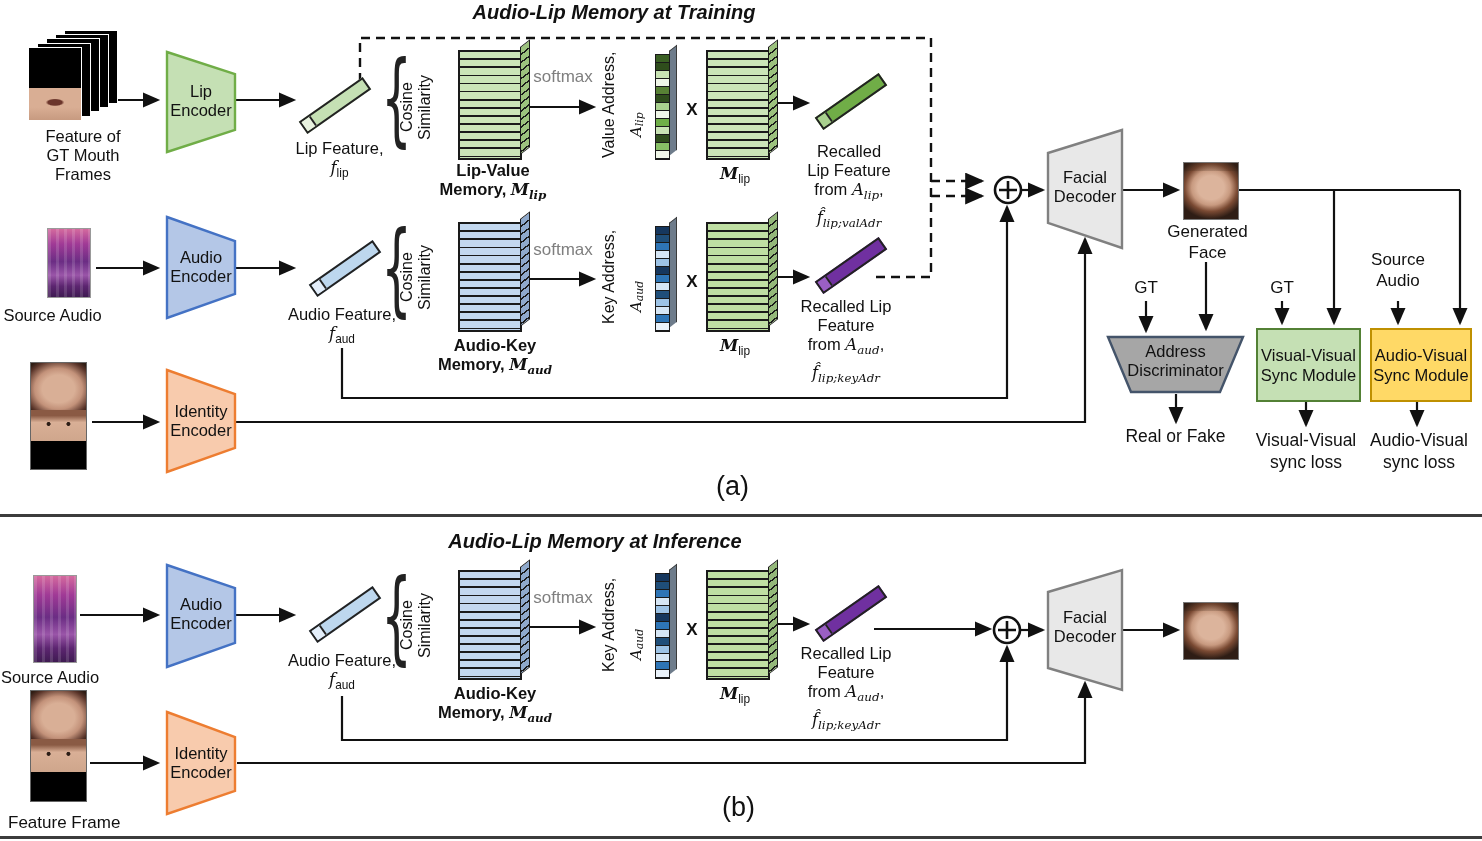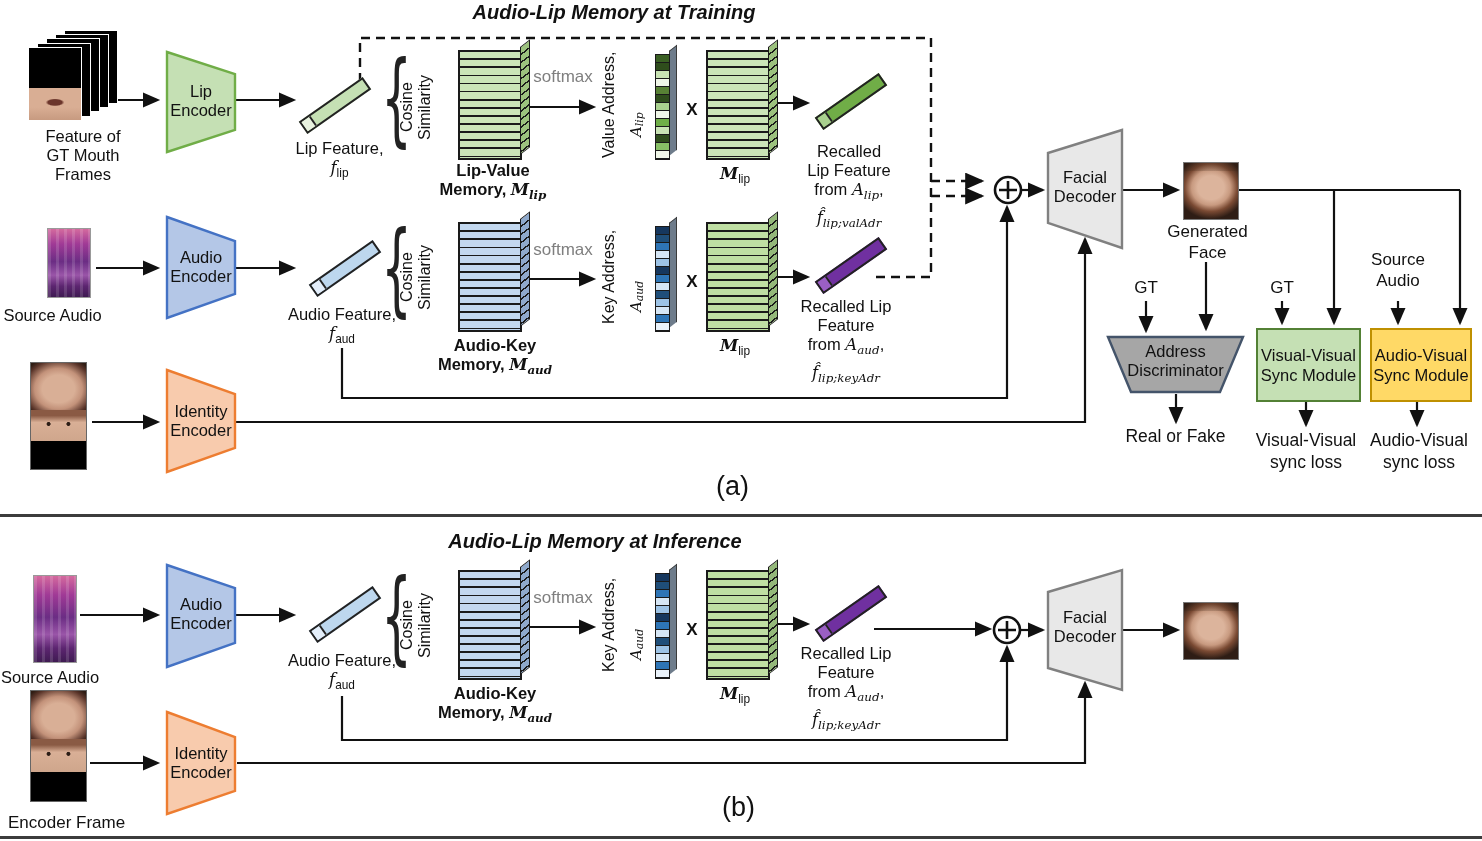--- a/index.html
+++ b/index.html
@@ -325,21 +325,21 @@
       <div>sync loss</div>
   </div>
 
   <div class="spectro" style="left:33px;top:575px;width:42px;height:86px"></div>
   <div class="lbl" style="left:0px;top:668px;width:100px">Source Audio</div>
   <div class="idimg" style="left:30px;top:690px;width:55px;height:110px">
     <div class="p1"></div>
       <div class="p2"></div>
       <div class="p3"></div>
   </div>
-  <div class="lbl left" style="left:8px;top:813px;width:140px;font-size:17px">Encoder Frame</div>
+  <div class="lbl left" style="left:8px;top:813px;width:140px;font-size:17px">Feature Frame</div>
   <div class="lbl" style="left:164px;top:595px;width:74px">
     <div>Audio</div>
       <div>Encoder</div>
   </div>
   <div class="lbl" style="left:164px;top:744px;width:74px">
     <div>Identity</div>
       <div>Encoder</div>
   </div>
 
   <div class="bar3d" style="left:306px;top:607px;background:#BDD7EE">

